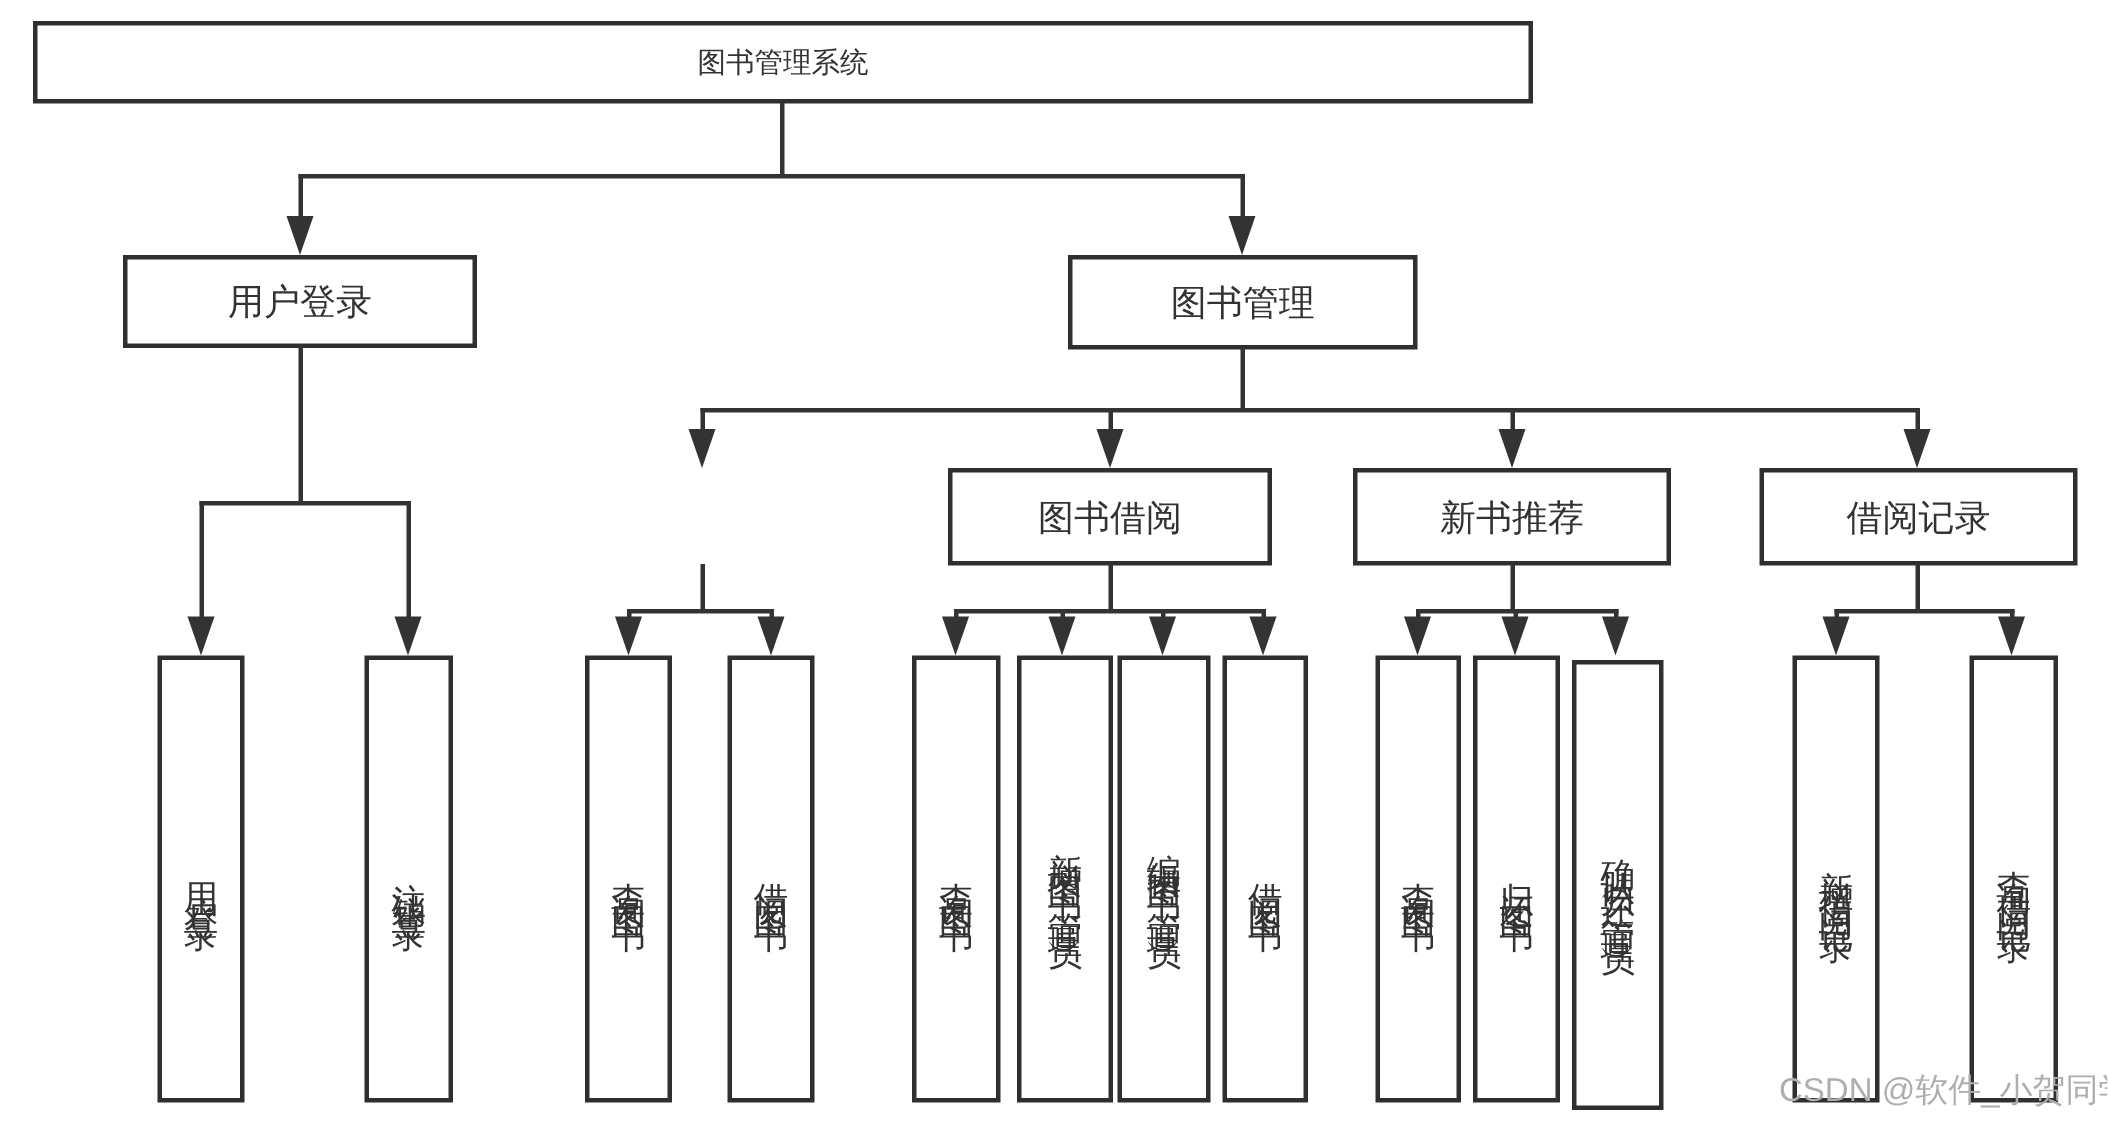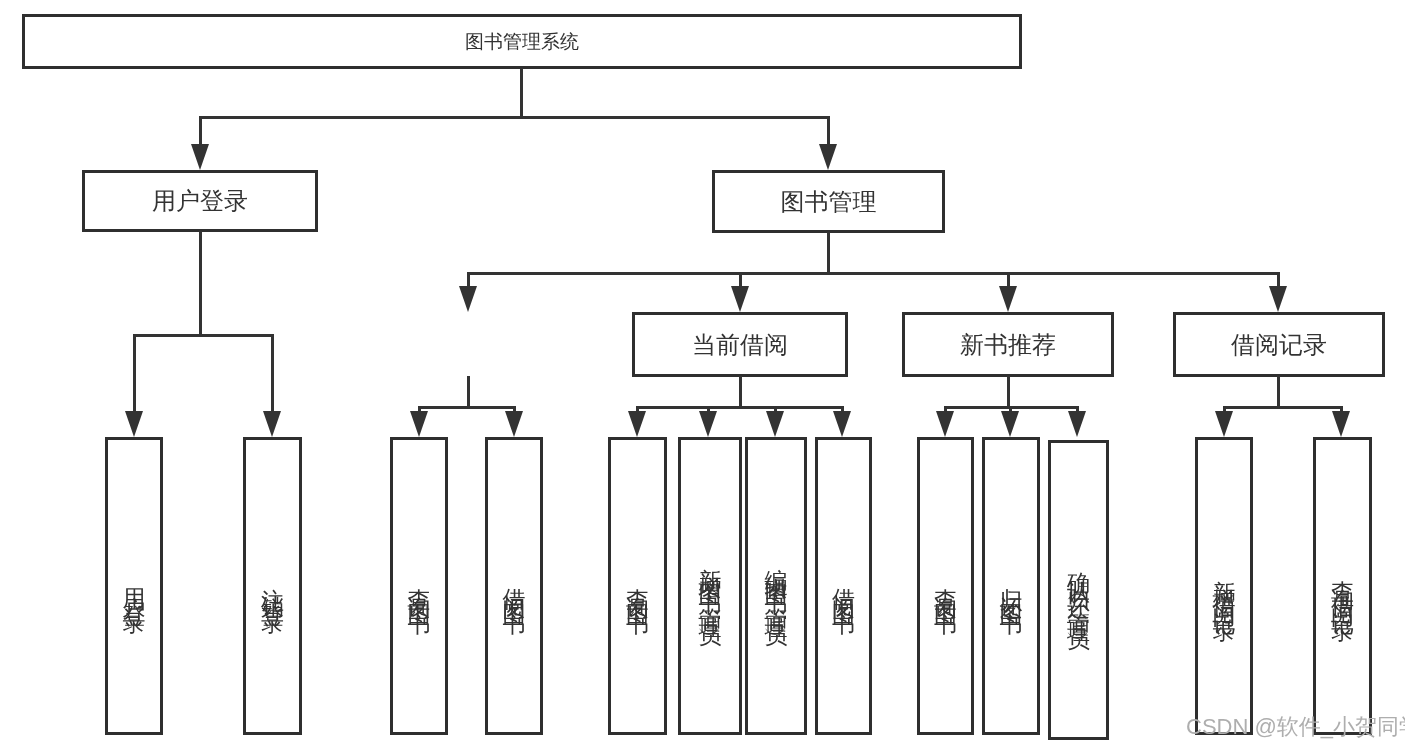--- a/index.html
+++ b/index.html
@@ -83,21 +83,21 @@
   <div class="hline" style="left:467px;top:272px;width:813px;"></div>
   <div class="vline" style="left:467px;top:272px;height:18px;"></div>
   <div class="arrow" style="left:459px;top:286px;"></div>
   <div class="vline" style="left:739px;top:272px;height:18px;"></div>
   <div class="arrow" style="left:731px;top:286px;"></div>
   <div class="vline" style="left:1007px;top:272px;height:18px;"></div>
   <div class="arrow" style="left:999px;top:286px;"></div>
   <div class="vline" style="left:1277px;top:272px;height:18px;"></div>
   <div class="arrow" style="left:1269px;top:286px;"></div>
 
-  <div class="hbox" style="left:632px;top:312px;width:216px;height:65px;">当前借阅</div>
+  <div class="hbox" style="left:632px;top:312px;width:216px;height:65px;">图书借阅</div>
   <div class="hbox" style="left:902px;top:312px;width:212px;height:65px;">新书推荐</div>
   <div class="hbox" style="left:1173px;top:312px;width:212px;height:65px;">借阅记录</div>
 
   <div class="vline" style="left:467px;top:376px;height:32px;"></div>
   <div class="vline" style="left:739px;top:376px;height:32px;"></div>
   <div class="vline" style="left:1007px;top:376px;height:32px;"></div>
   <div class="vline" style="left:1277px;top:376px;height:32px;"></div>
 
   <div class="hline" style="left:418px;top:406px;width:97px;"></div>
   <div class="hline" style="left:636px;top:406px;width:207px;"></div>

